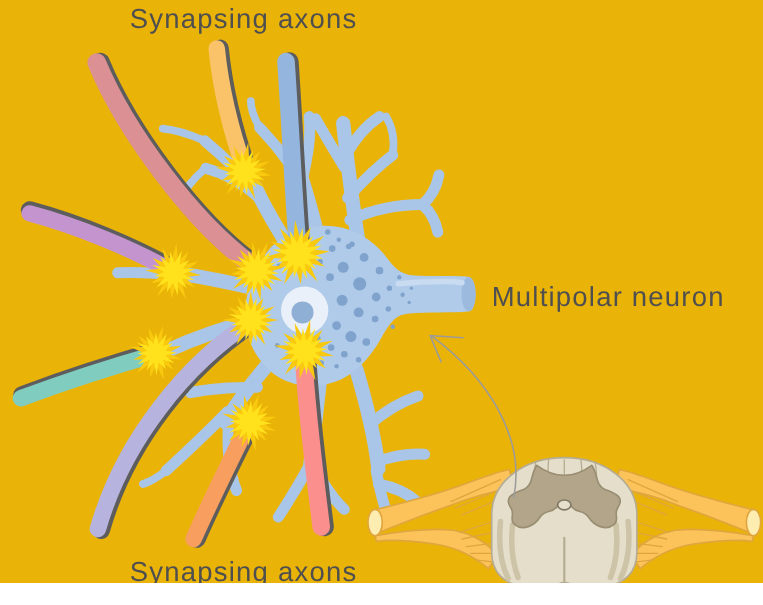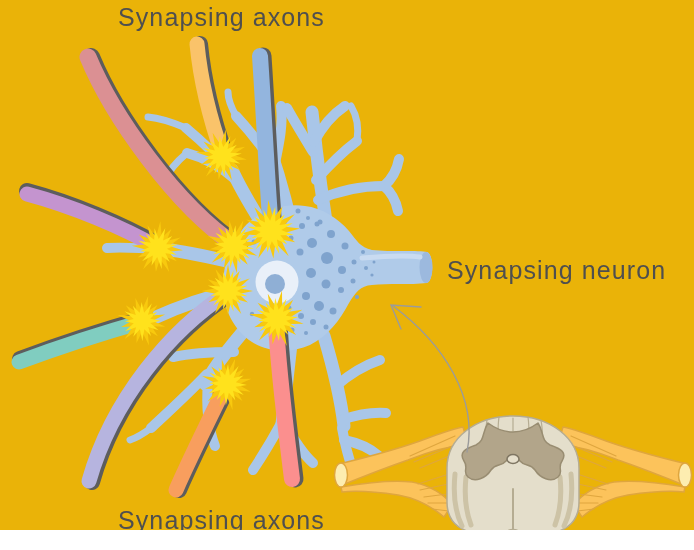--- a/index.html
+++ b/index.html
@@ -247,16 +247,16 @@
     <ellipse cx="513" cy="459" rx="6" ry="4.5" style="fill:var(--canal_fill,#e6dfcc);stroke:var(--canal_outline,#7f7663)" stroke-width="1.5"></ellipse>
   </g>
 
   <g fill="none" style="stroke:var(--arrow,#9b9b9b)" stroke-width="1.4" stroke-linecap="round">
     <path d="M 467,452 C 478,398 444,344 393,306"></path>
     <path d="M 421,307 L 391,305 L 401,329"></path>
   </g>
 </svg>
 
 <div class="label label-top">Synapsing axons</div>
-<div class="label label-neuron">Synapsing neuron</div>
+<div class="label label-neuron">Multipolar neuron</div>
 <div class="label label-bottom">Synapsing axons</div>
 
 </div>
 
 </body></html>

